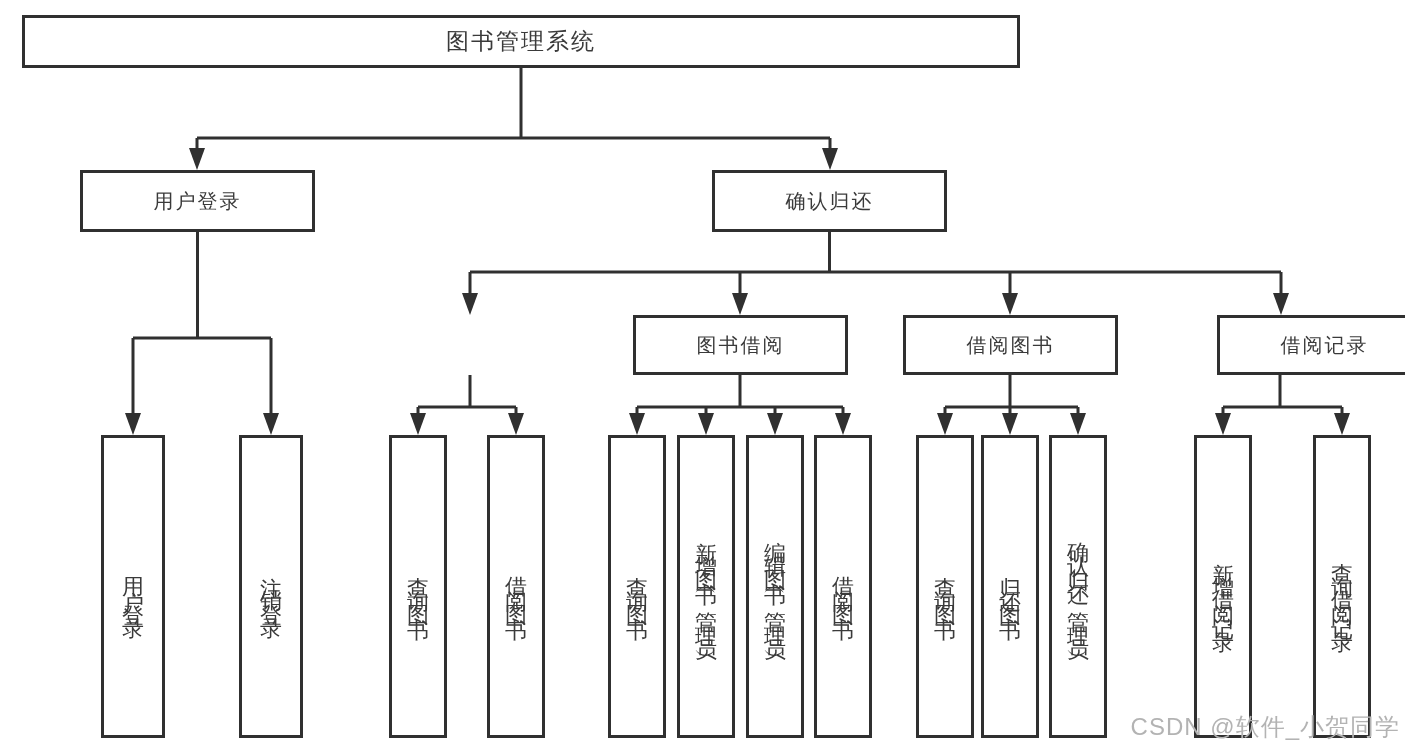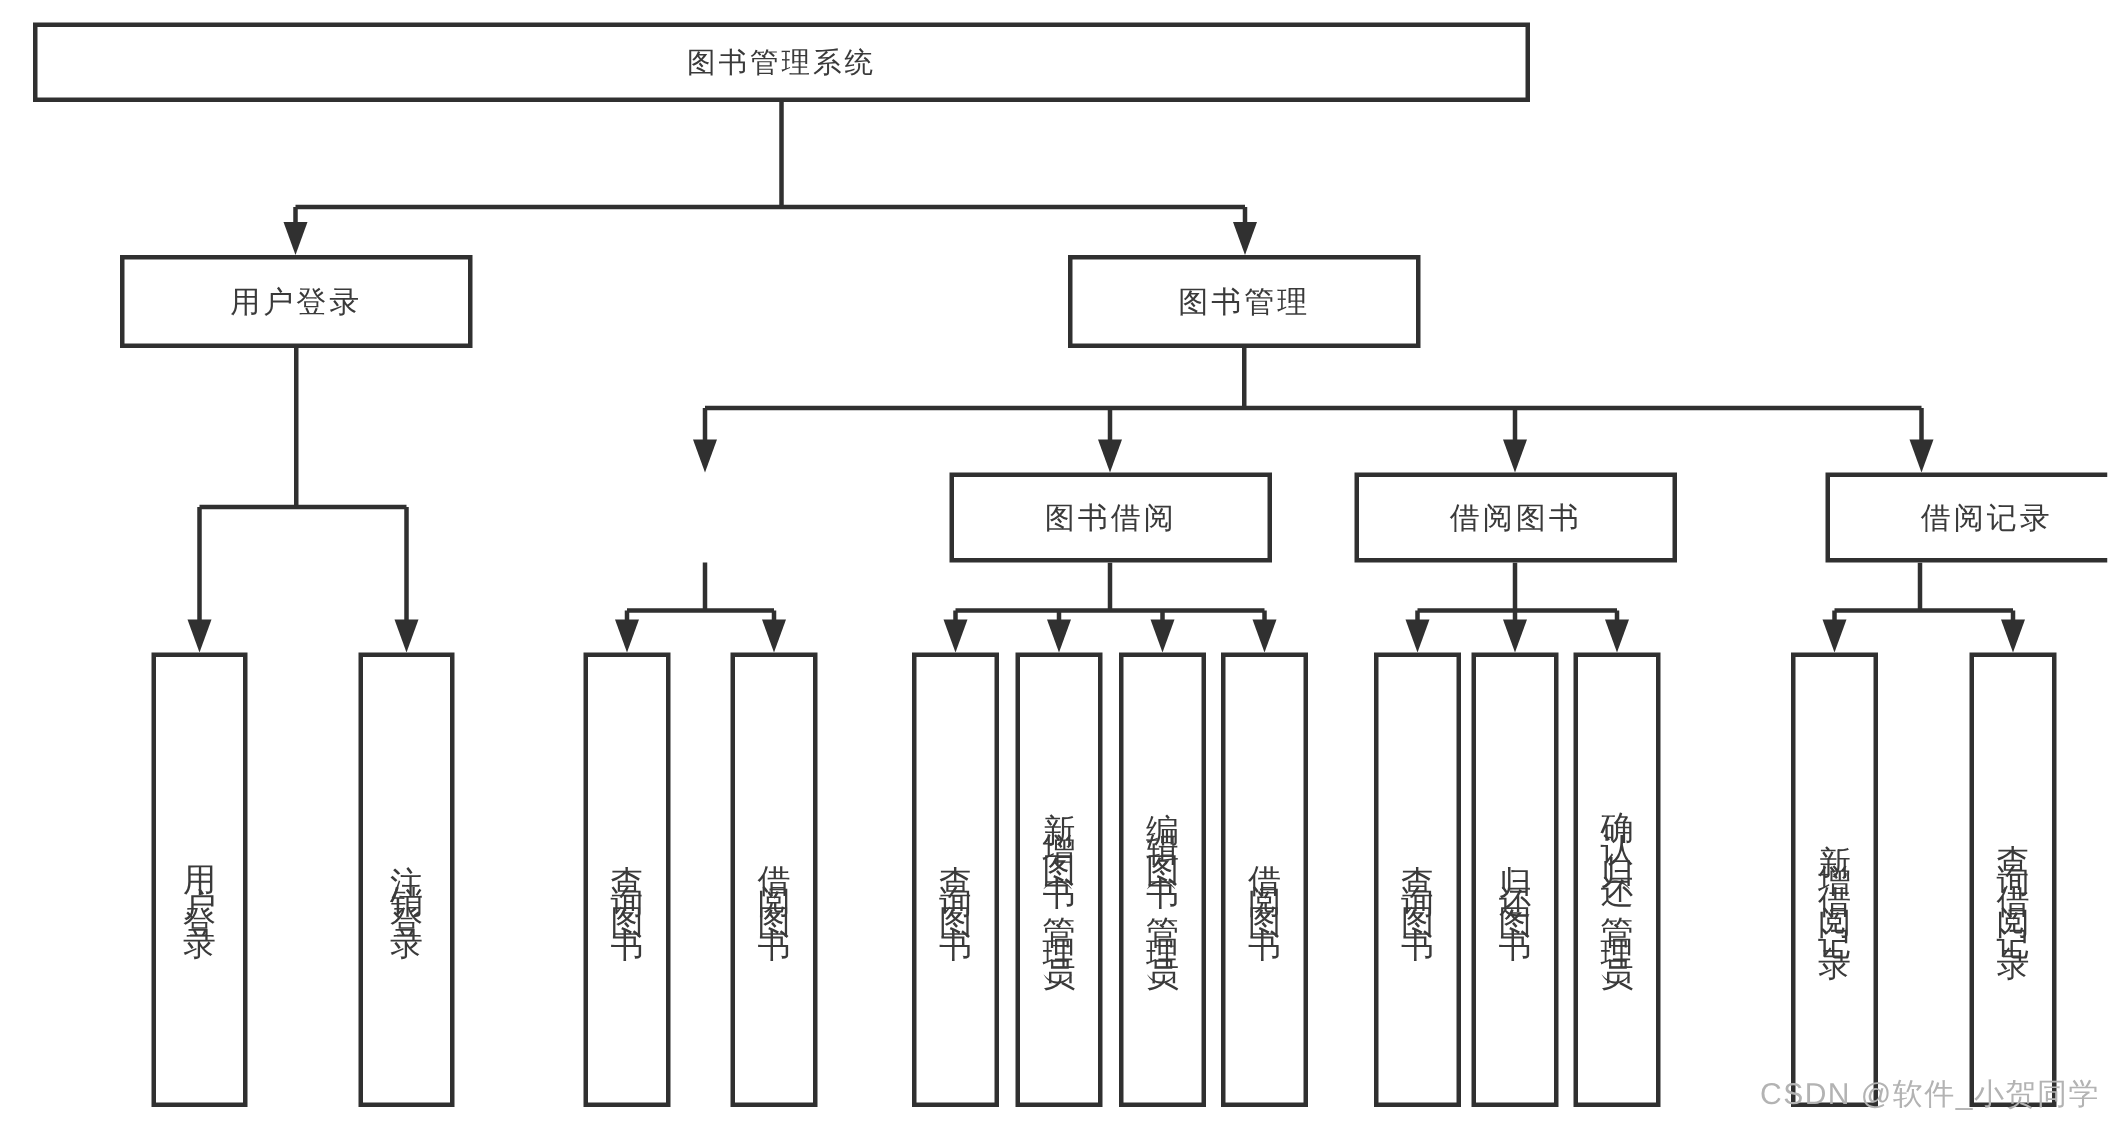--- a/index.html
+++ b/index.html
@@ -7,28 +7,28 @@
     position:relative; width:1405px; height:747px; background:#ffffff;
     font-family:"Liberation Sans","DejaVu Sans",sans-serif; overflow:hidden;
   }
   svg.connectors { position:absolute; left:0; top:0; width:1405px; height:747px; }
   .node {
     position:absolute; box-sizing:border-box; background:#ffffff;
     border:3px solid #303030; color:#3a3a3a;
     display:flex; align-items:center; justify-content:center;
   }
   .hnode { font-size:20px; letter-spacing:2px; }
-  .root  { font-size:19px; letter-spacing:2px; }
+  .root  { font-size:23px; letter-spacing:2px; }
   .vnode span {
     writing-mode:vertical-rl; text-orientation:mixed;
     font-size:22px; letter-spacing:14px; line-height:1; color:#3a3a3a;
   }
   .watermark {
     position:absolute; right:5px; bottom:4px;
-    font-size:20px; color:#b3b3b3; letter-spacing:1px; white-space:nowrap;
+    font-size:24px; color:#b3b3b3; letter-spacing:1px; white-space:nowrap;
   }
   
   #n-root { left:22px;  top:15px;  width:998px; height:53px; }
   #n-l2a  { left:80px;  top:170px; width:235px; height:62px; }
   #n-l2b  { left:712px; top:170px; width:235px; height:62px; }
   #n-l3a  { left:363px;  top:315px; width:215px; height:60px; }
   #n-l3b  { left:633px;  top:315px; width:215px; height:60px;justify-content:center; }
   #n-l3c  { left:903px;  top:315px; width:215px; height:60px; }
   #n-l3d  { left:1173px; top:315px; width:215px; height:60px;margin-left:44px; }
   .leaf { top:435px; height:303px; }
@@ -77,21 +77,21 @@
   </svg>
 
   <div id="n-root" class="node root">
     <span>图书管理系统</span>
   </div>
 
   <div id="n-l2a" class="node hnode">
     <span>用户登录</span>
   </div>
   <div id="n-l2b" class="node hnode">
-    <span>图书管理</span>
+    <span>确认归还</span>
   </div>
 
   <div id="n-l3b" class="node hnode">
     <span>图书借阅</span>
   </div>
   <div id="n-l3c" class="node hnode">
     <span>借阅图书</span>
   </div>
   <div id="n-l3d" class="node hnode">
     <span>借阅记录</span>

